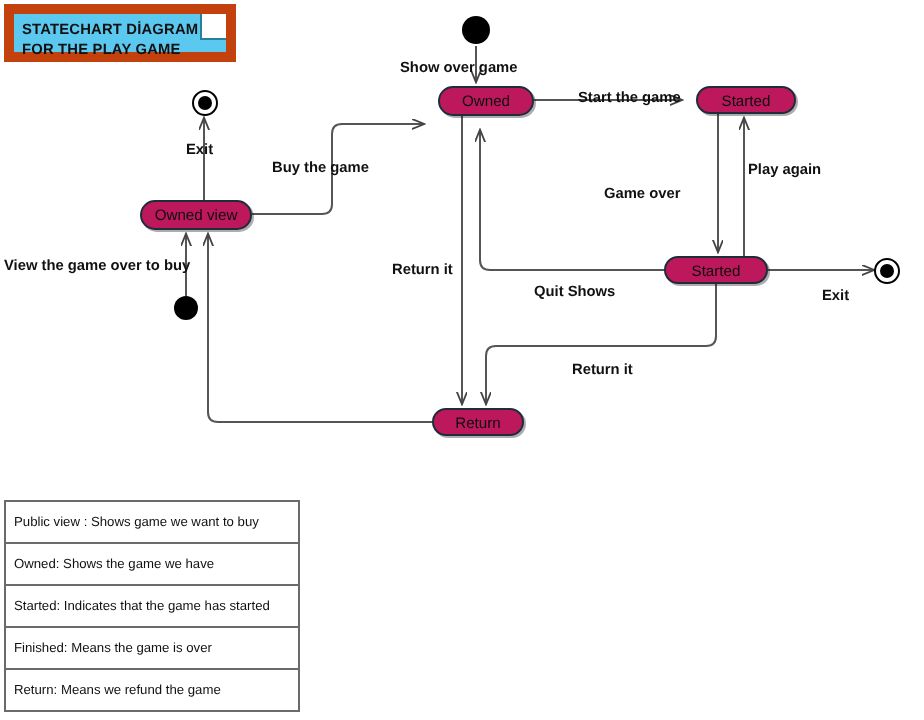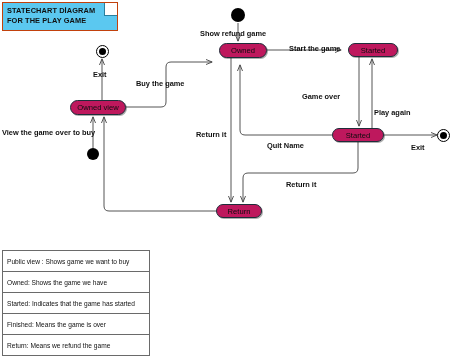--- a/index.html
+++ b/index.html
@@ -4,21 +4,21 @@
 <style>
   html,body{margin:0;padding:0;}
   body{
     width:462px;height:360px;background:#ffffff;
     font-family:"Liberation Sans",sans-serif;
     position:relative;overflow:hidden;
   }
   #canvas{position:absolute;left:0;top:0;width:462px;height:360px;}
   .banner{
     position:absolute;left:2px;top:2px;width:116px;height:29px;
-    background:#5BC8F0;border:1px solid #c2410c;
+    background:#5BC8F0;border:5px solid #c2410c;
     box-sizing:border-box;
   }
   .banner-fold{
     position:absolute;right:0;top:0;width:12px;height:12px;
     background:#ffffff;border-left:1px solid #2a7f9e;border-bottom:1px solid #2a7f9e;
   }
   .banner-text{
     position:absolute;left:4px;top:3px;width:104px;
     font-size:7.4px;font-weight:bold;color:#111111;line-height:1.35;
     letter-spacing:.1px;
@@ -118,25 +118,25 @@
 <div class="node-dot" style="left:231px;top:8px;width:14px;height:14px;"></div>
 <div class="node-final" style="left:96px;top:45px;width:13px;height:13px;">
     <i></i>
   </div>
 <div class="node-final" style="left:437px;top:129px;width:13px;height:13px;">
     <i></i>
   </div>
 
 <div class="elabel" style="left:93px;top:70px;">Exit</div>
 <div class="elabel" style="left:136px;top:79px;">Buy the game</div>
-<div class="elabel" style="left:200px;top:29px;">Show refund game</div>
+<div class="elabel" style="left:200px;top:29px;">Show over game</div>
 <div class="elabel" style="left:277px;top:44px;padding-left:12px;">Start the game</div>
 <div class="elabel" style="left:302px;top:92px;">Game over</div>
-<div class="elabel" style="left:374px;top:108px;">Play again</div>
-<div class="elabel" style="left:267px;top:141px;">Quit Name</div>
+<div class="elabel" style="left:374px;top:80px;">Play again</div>
+<div class="elabel" style="left:267px;top:141px;">Quit Shows</div>
 <div class="elabel" style="left:196px;top:130px;">Return it</div>
 <div class="elabel" style="left:286px;top:180px;">Return it</div>
 <div class="elabel" style="left:411px;top:143px;">Exit</div>
 <div class="elabel" style="left:2px;top:128px;">View the game over to buy</div>
 
 <div class="legend">
   <div class="legend-row">
       <span>Public view : Shows game we want to buy</span>
     </div>
   <div class="legend-row">

